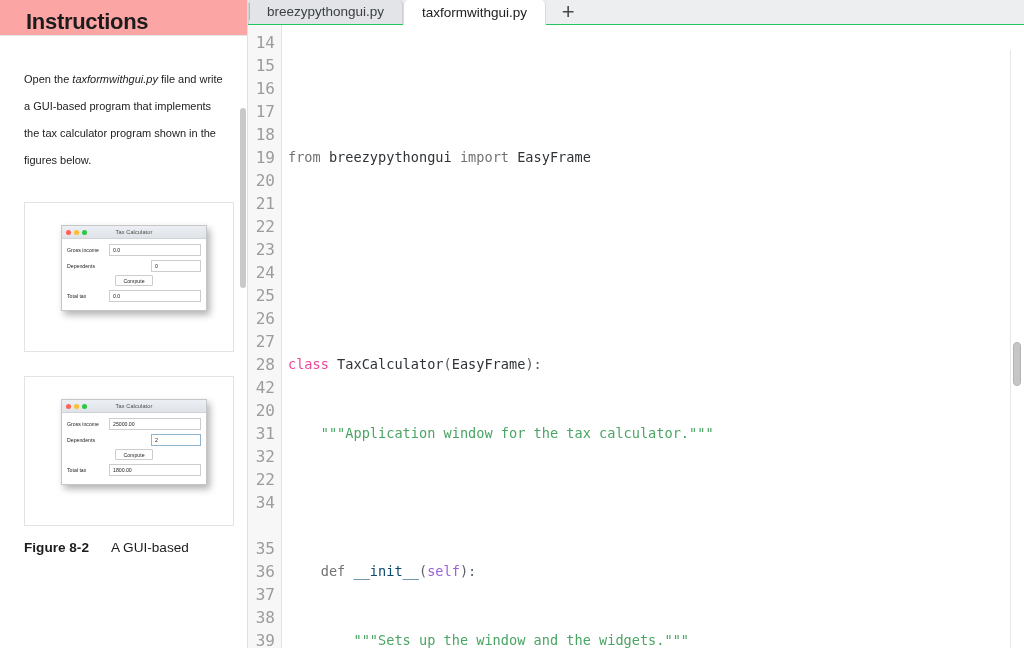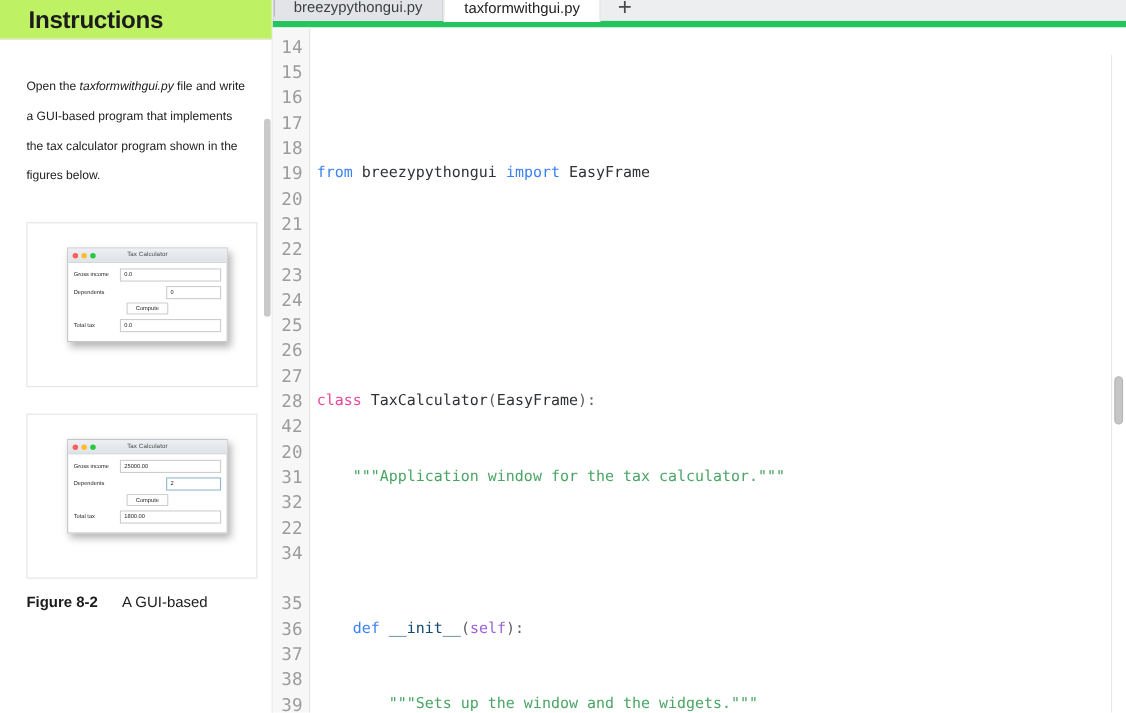--- a/index.html
+++ b/index.html
@@ -14,23 +14,23 @@
   
   #sidebar {
     width: 248px; height: 648px;
     background: #ffffff;
     position: relative;
     display: flex; flex-direction: column;
     border-right: 1px solid #e0e0e0;
   }
   #sidebar-header {
     height: 36px; flex: 0 0 36px;
-    background: #bef264;
+    background: #fca5a5;
     border-bottom: 1px solid #e6e6e6;
-    display: flex; align-items: center;
+    display: flex; align-items: flex-end;
     padding-left: 26px;
   }
   #sidebar-title {
     font-size: 22px; font-weight: bold; color: #1c1c1c;
     letter-spacing: -0.3px;
   }
   #sidebar-body {
     flex: 1 1 auto;
     overflow: hidden;
     padding: 0 20px 0 24px;
@@ -118,21 +118,21 @@
     position: absolute; right: 1px; top: 72px;
     width: 6px; height: 180px;
     background: #c9c9c9; border-radius: 3px;
   }
 
   
   #editor { flex: 1 1 auto; height: 648px; position: relative; background: #fff; }
   #tabbar {
     height: 25px; background: #eceef0;
     display: flex; align-items: flex-end;
-    border-bottom: 6px solid #22c55e;
+    border-bottom: 1px solid #22c55e;
     position: relative;
   }
   .tab {
     height: 25px; display: flex; align-items: center;
     padding: 0 18px;
     font-size: 13.5px; color: #3c4043;
     border-top-left-radius: 5px; border-top-right-radius: 5px;
     position: relative; white-space: nowrap;
   }
   .tab.inactive {
@@ -180,21 +180,21 @@
   #code {
     flex: 1 1 auto; padding-top: 6px; padding-left: 6px;
     font-family: "DejaVu Sans Mono", monospace;
     font-size: 13.6px; line-height: 23px;
     white-space: pre; overflow: hidden;
     color: #2f3337;
   }
   #code .cl { height: 23px; }
 
   
-  .kw   { color: #3b82f6; }       
+  .kw   { color: #737373; }       
   .kw2  { color: #ec4899; }       
   .name { color: #2f3337; }
   .cls  { color: #2f3337; }
   .doc  { color: #4aa564; }
   .slf  { color: #9a62d6; }
   .dun  { color: #0c4a6e; }
   .op   { color: #5a6066; }
 
   #editor-scrollbar {
     position: absolute; right: 0; top: 25px;

